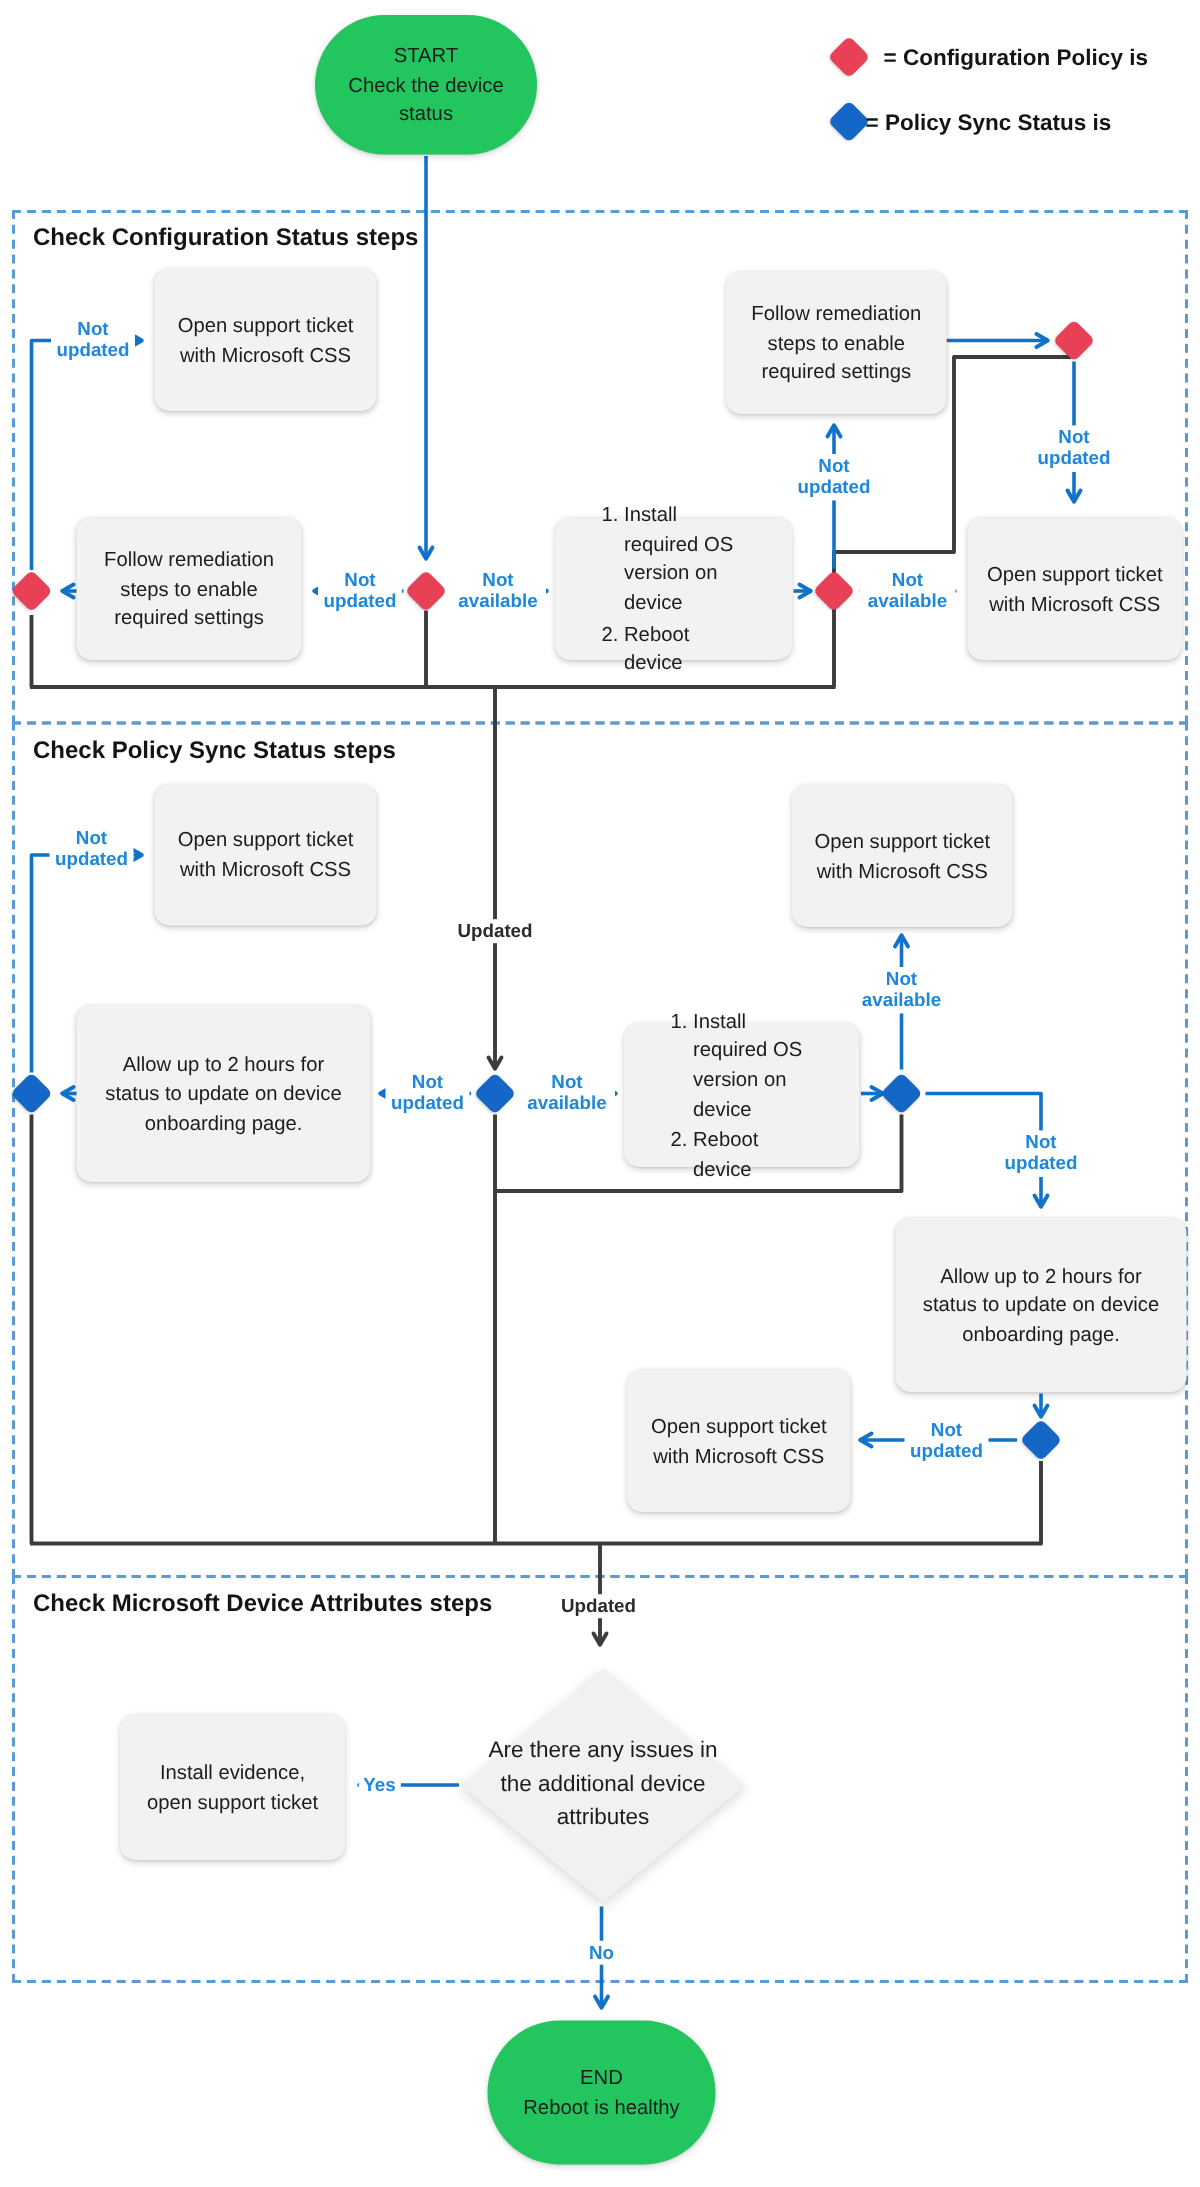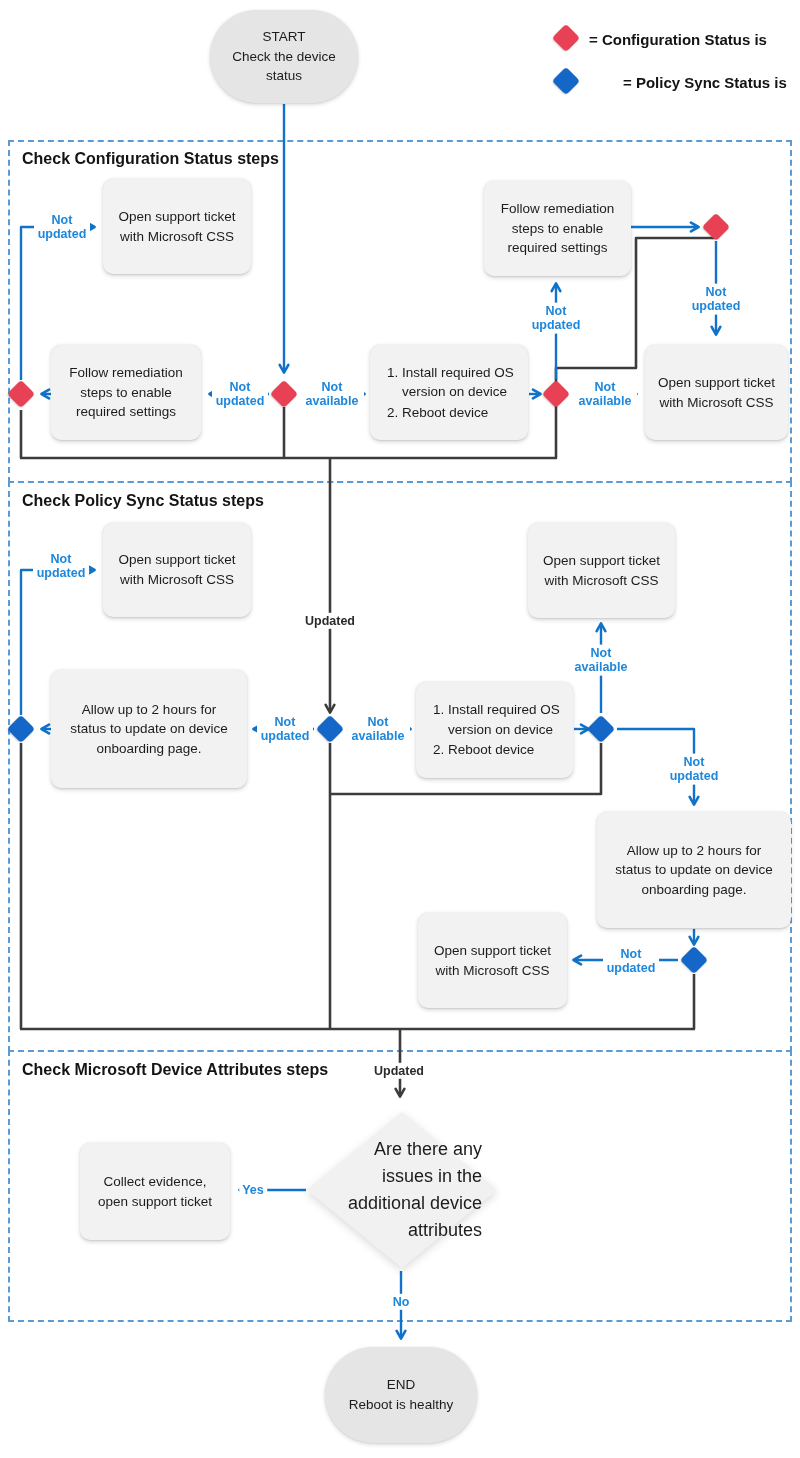--- a/index.html
+++ b/index.html
@@ -4,38 +4,38 @@
 <style>
   html,body{margin:0;padding:0;background:#fff;}
   .canvas{position:relative;width:800px;height:1458px;background:#ffffff;overflow:hidden;
           font-family:"Liberation Sans",sans-serif;color:#1c1c1c;}
   .section{position:absolute;border:2px dashed var(--section-border,#5b9bd5);box-sizing:border-box;background:transparent;}
   .section-title{position:absolute;font-size:16px;font-weight:700;color:#141414;white-space:nowrap;}
   .node{position:absolute;background:var(--node-fill,#f2f2f2);border-radius:10px;
         box-shadow:0 1.5px 4px rgba(0,0,0,.16),0 .5px 1.5px rgba(0,0,0,.08);
         display:flex;align-items:center;justify-content:center;text-align:center;
         font-size:13.5px;line-height:1.45;padding:10px 12px;box-sizing:border-box;}
-  .pill{border-radius:48px;background:#e5e5e5;}
-  .node ol{margin:0;padding-left:20px;text-align:left;}
+  .pill{border-radius:48px;background:#22c55e;}
+  .node ol{margin:14px;padding-left:20px;text-align:left;}
   .node ol li{margin:1px 0;}
   .diamond{position:absolute;width:20px;height:20px;border-radius:4px;transform:rotate(45deg);
            box-shadow:0 1px 2px rgba(0,0,0,.2);}
   .d-red{background:var(--config-status,#e84055);}
   .d-blue{background:var(--policy-sync,#1467c6);}
   .edge-label{position:absolute;transform:translate(-50%,-50%);background:#ffffff;
               color:var(--label-blue,#1d87dc);font-size:12.5px;font-weight:700;text-align:center;
               line-height:1.15;padding:1px 3px;}
   .edge-label.dark{color:#2b2b2b;}
   .legend-text{position:absolute;transform:translateY(-50%);font-size:15px;font-weight:700;color:#141414;white-space:nowrap;}
   svg.edges{position:absolute;left:0;top:0;pointer-events:none;}
   .eb{fill:none;stroke:var(--edge-blue,#1172ca);stroke-width:2.4;stroke-linejoin:round;}
   .ed{fill:none;stroke:var(--edge-dark,#3c3c3c);stroke-width:2.6;stroke-linejoin:round;}
   .decision-poly{fill:#f1f1f1;filter:drop-shadow(0 3px 4px rgba(0,0,0,.14));}
   .decision-text{position:absolute;width:160px;left:402px;top:1190px;transform:translate(-50%,-50%);
-                 text-align:right;font-size:18px;line-height:1.5;}
+                 text-align:center;font-size:15px;line-height:1.5;}
 </style>
 </head>
 <body>
 
 <div class="canvas">
 
   <div class="section" style="left:8px;top:140px;width:784px;height:343px;"></div>
   <div class="section" style="left:8px;top:481px;width:784px;height:571px;"></div>
   <div class="section" style="left:8px;top:1050px;width:784px;height:272px;"></div>
 
@@ -80,23 +80,23 @@
     <path class="eb" d="M617,729 H694 V804" marker-end="url(#ab)"></path>
     <path class="eb" d="M694,929 V944" marker-end="url(#ab)"></path>
     <path class="eb" d="M678,960 H574" marker-end="url(#ab)"></path>
     <path class="eb" d="M306,1190 H240" marker-end="url(#ab)"></path>
     <path class="eb" d="M401,1271 V1338" marker-end="url(#ab)"></path>
 
     <polygon class="decision-poly" points="402,1112 497,1190 402,1268 307,1190"></polygon>
   </svg>
 
   <div class="diamond d-red" style="left:556px;top:28px;"></div>
-  <div class="legend-text" style="left:589px;top:39px;">= Configuration Status is</div>
+  <div class="legend-text" style="left:589px;top:39px;">= Configuration Policy is</div>
   <div class="diamond d-blue" style="left:556px;top:71px;"></div>
-  <div class="legend-text" style="left:623px;top:82px;">= Policy Sync Status is</div>
+  <div class="legend-text" style="left:577px;top:82px;">= Policy Sync Status is</div>
 
   <div class="node pill" style="left:210px;top:10px;width:148px;height:93px;">
     <div><span>START</span><br>
     <span>Check the device status</span></div>
   </div>
 
   <div class="section-title" style="left:22px;top:150px;">Check Configuration Status steps</div>
   <div class="section-title" style="left:22px;top:492px;">Check Policy Sync Status steps</div>
   <div class="section-title" style="left:22px;top:1061px;">Check Microsoft Device Attributes steps</div>
 
@@ -126,21 +126,21 @@
     </ol>
   </div>
   <div class="node" style="left:597px;top:812px;width:194px;height:116px;">Allow up to 2 hours for status to update on device onboarding page.</div>
   <div class="node" style="left:418px;top:913px;width:149px;height:95px;">Open support ticket with Microsoft CSS</div>
 
   <div class="diamond d-blue" style="left:11px;top:719px;"></div>
   <div class="diamond d-blue" style="left:320px;top:719px;"></div>
   <div class="diamond d-blue" style="left:591px;top:719px;"></div>
   <div class="diamond d-blue" style="left:684px;top:950px;"></div>
 
-  <div class="node" style="left:80px;top:1143px;width:150px;height:97px;">Collect evidence, open support ticket</div>
+  <div class="node" style="left:80px;top:1143px;width:150px;height:97px;">Install evidence, open support ticket</div>
   <div class="decision-text">Are there any issues in the additional device attributes</div>
 
   <div class="node pill" style="left:325px;top:1347px;width:152px;height:96px;">
     <div><span>END</span><br>
     <span>Reboot is healthy</span></div>
   </div>
 
   <div class="edge-label" style="left:62px;top:227px;width:50px;">Not updated</div>
   <div class="edge-label" style="left:240px;top:394px;width:50px;">Not updated</div>
   <div class="edge-label" style="left:332px;top:394px;width:58px;">Not available</div>

